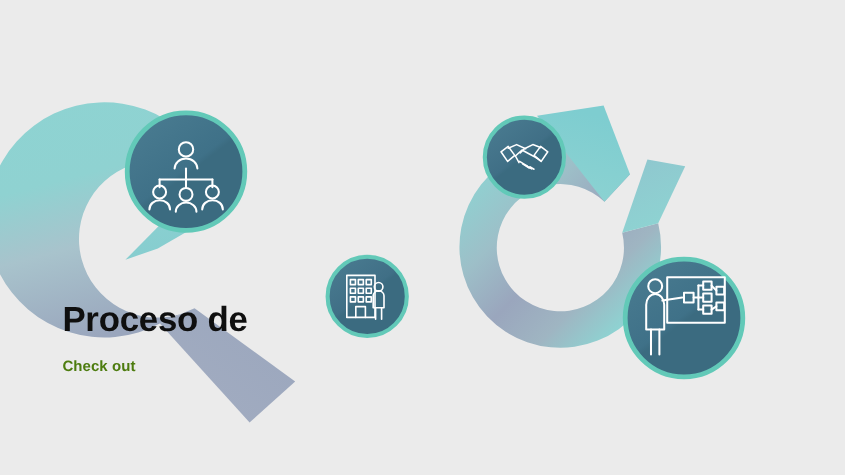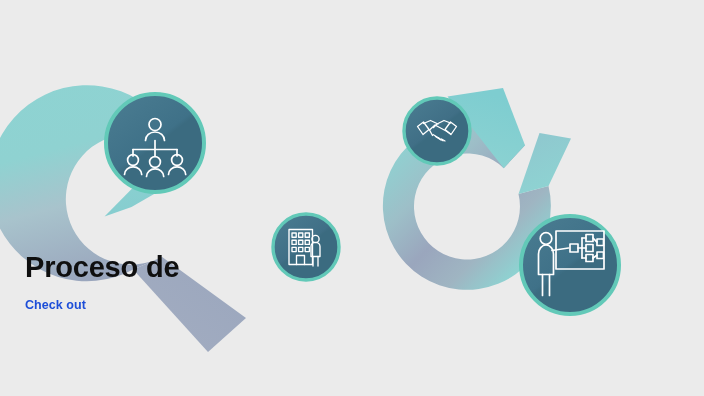--- a/index.html
+++ b/index.html
@@ -26,38 +26,38 @@
     position: absolute;
     left: 0;
     top: 0;
     width: 704px;
     height: 396px;
   }
 
   
   .text-block {
     position: absolute;
-    left: 25px;
+    left: 52px;
     top: 248px;
     width: 300px;
   }
   .title {
     margin: 0;
     font-size: 29px;
     line-height: 1.32;
     font-weight: 700;
     color: #0f0f0f;
     letter-spacing: -0.2px;
     font-family: "Liberation Sans", sans-serif;
   }
   .subtitle {
     margin: 12px 0 0 0;
     font-size: 12.5px;
     font-weight: 700;
-    color: #1d4ed8;
+    color: #4d7c0f;
     letter-spacing: 0.05px;
     font-family: "Liberation Sans", sans-serif;
   }
 </style>
 </head>
 <body>
 
 <div class="slide">
 
   <svg class="graphics" viewBox="0 0 704 396" width="704" height="396">

